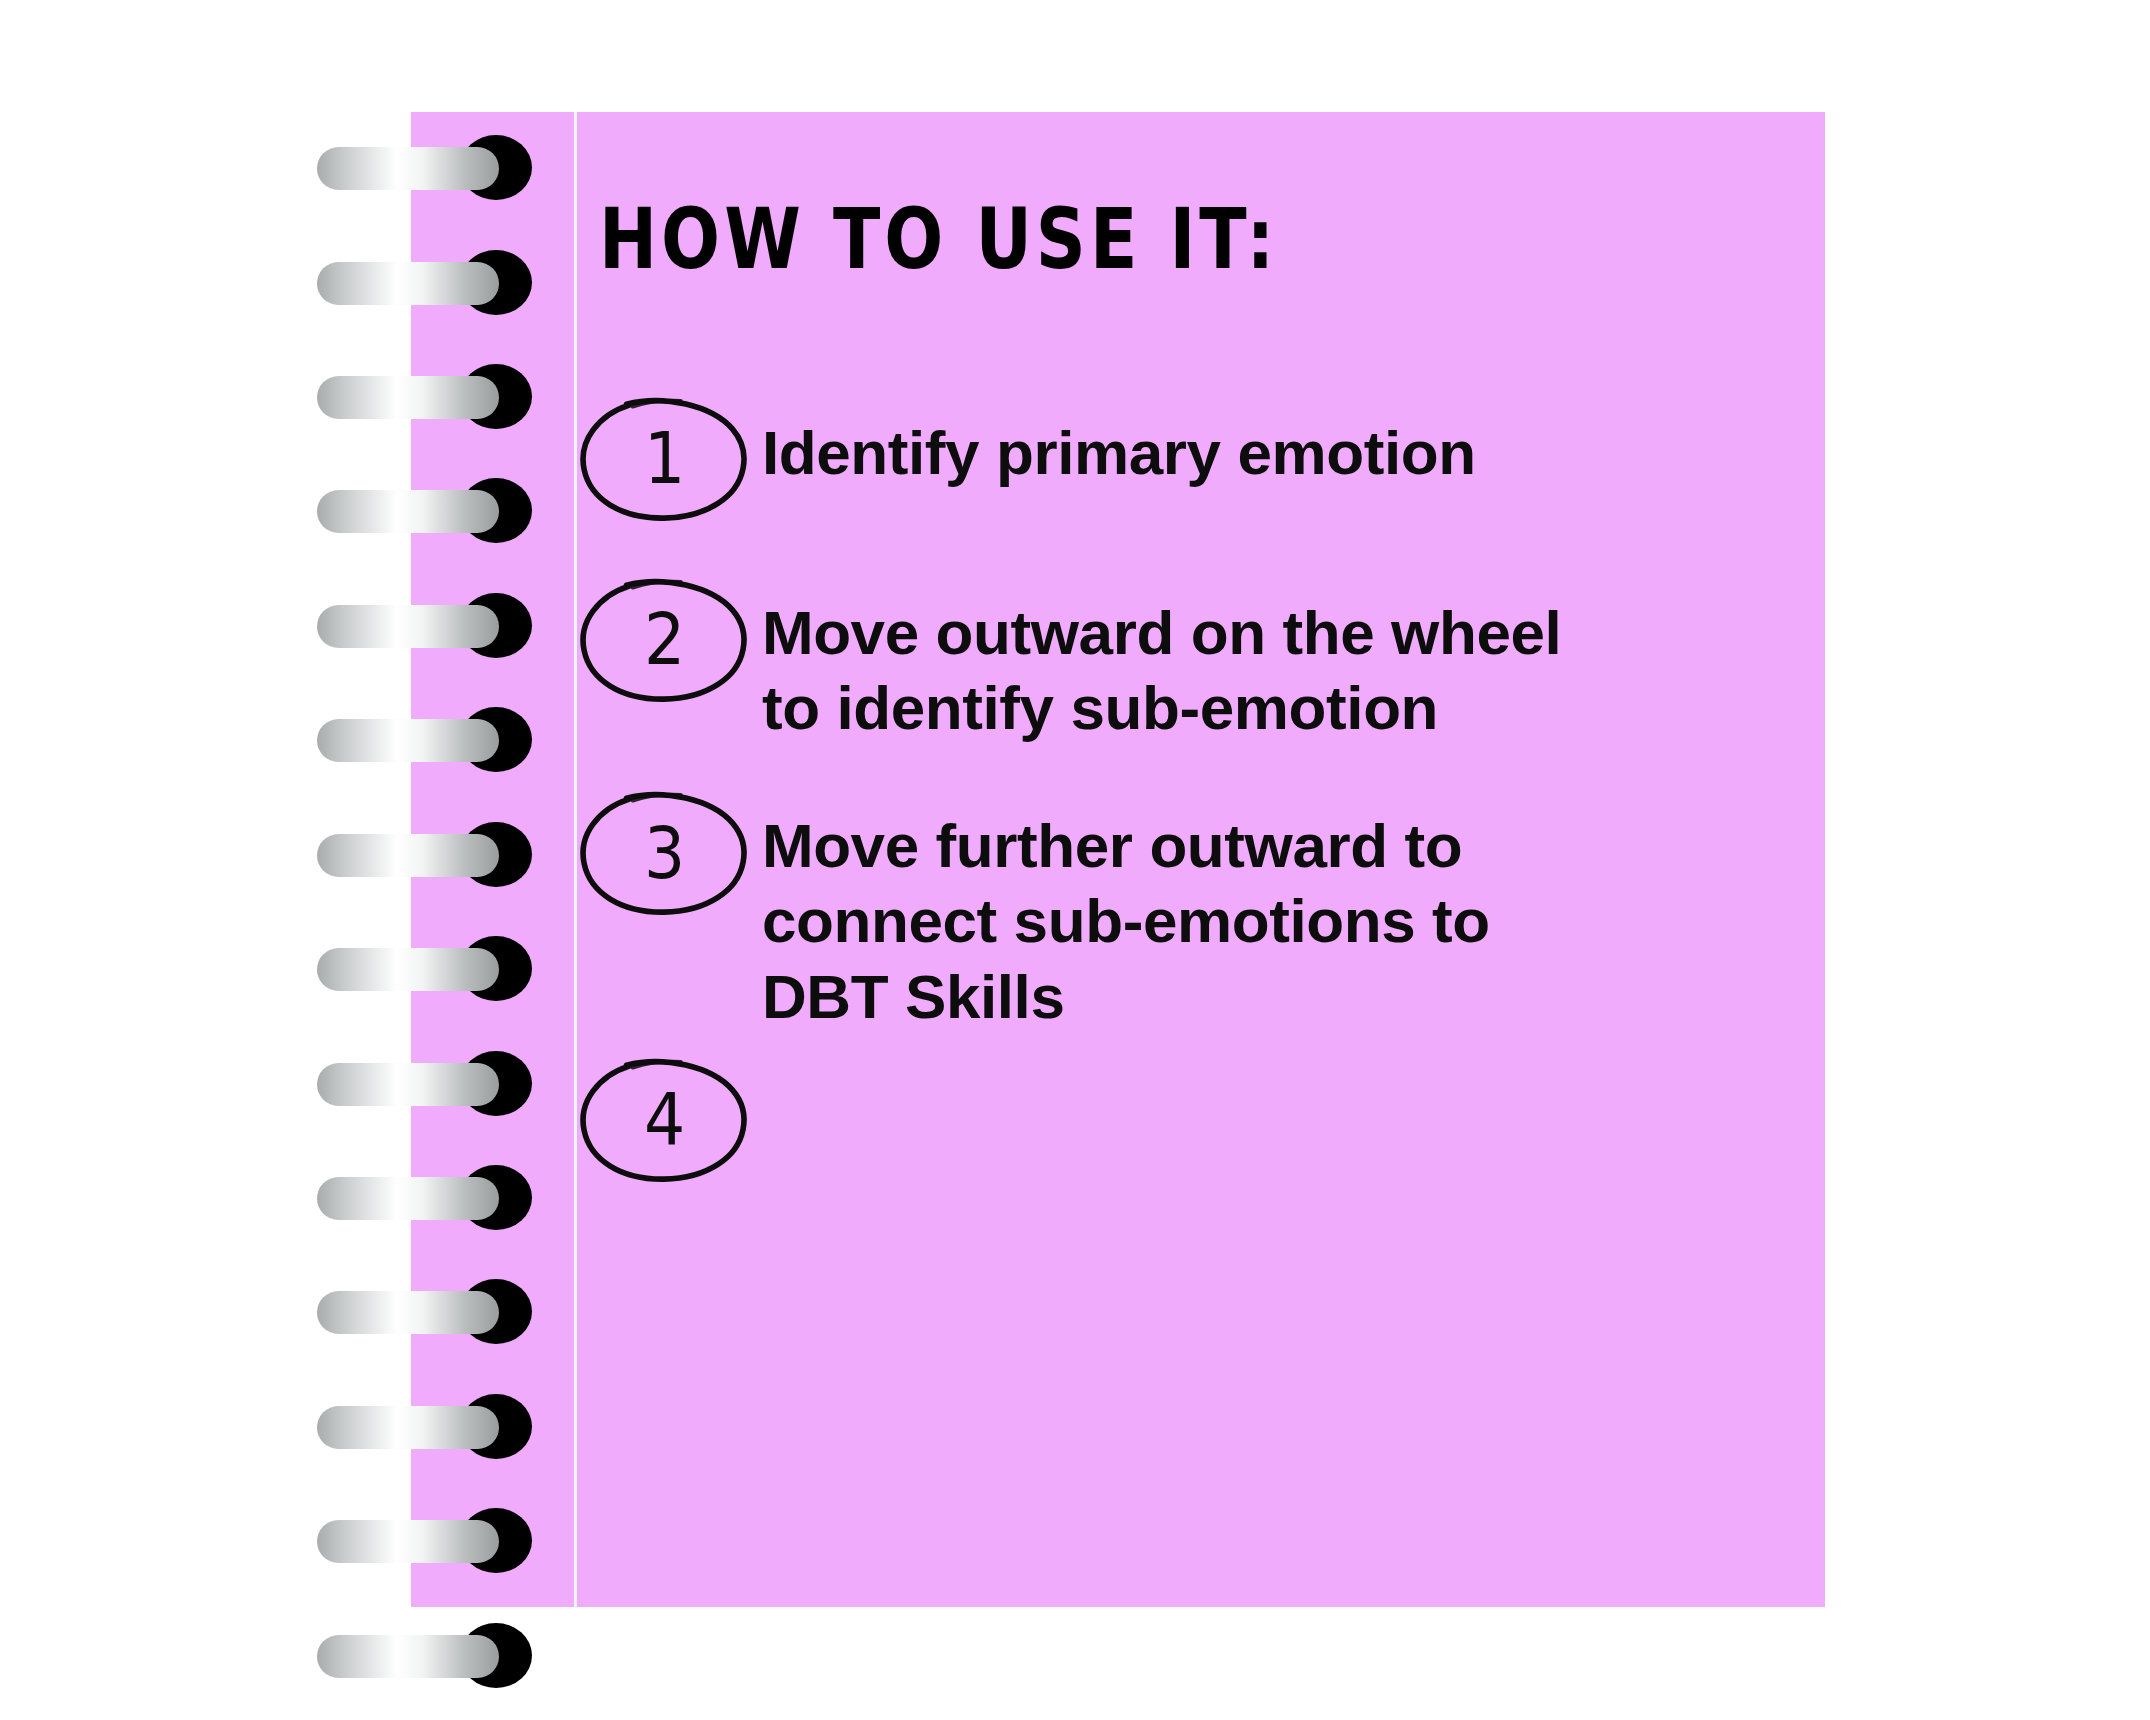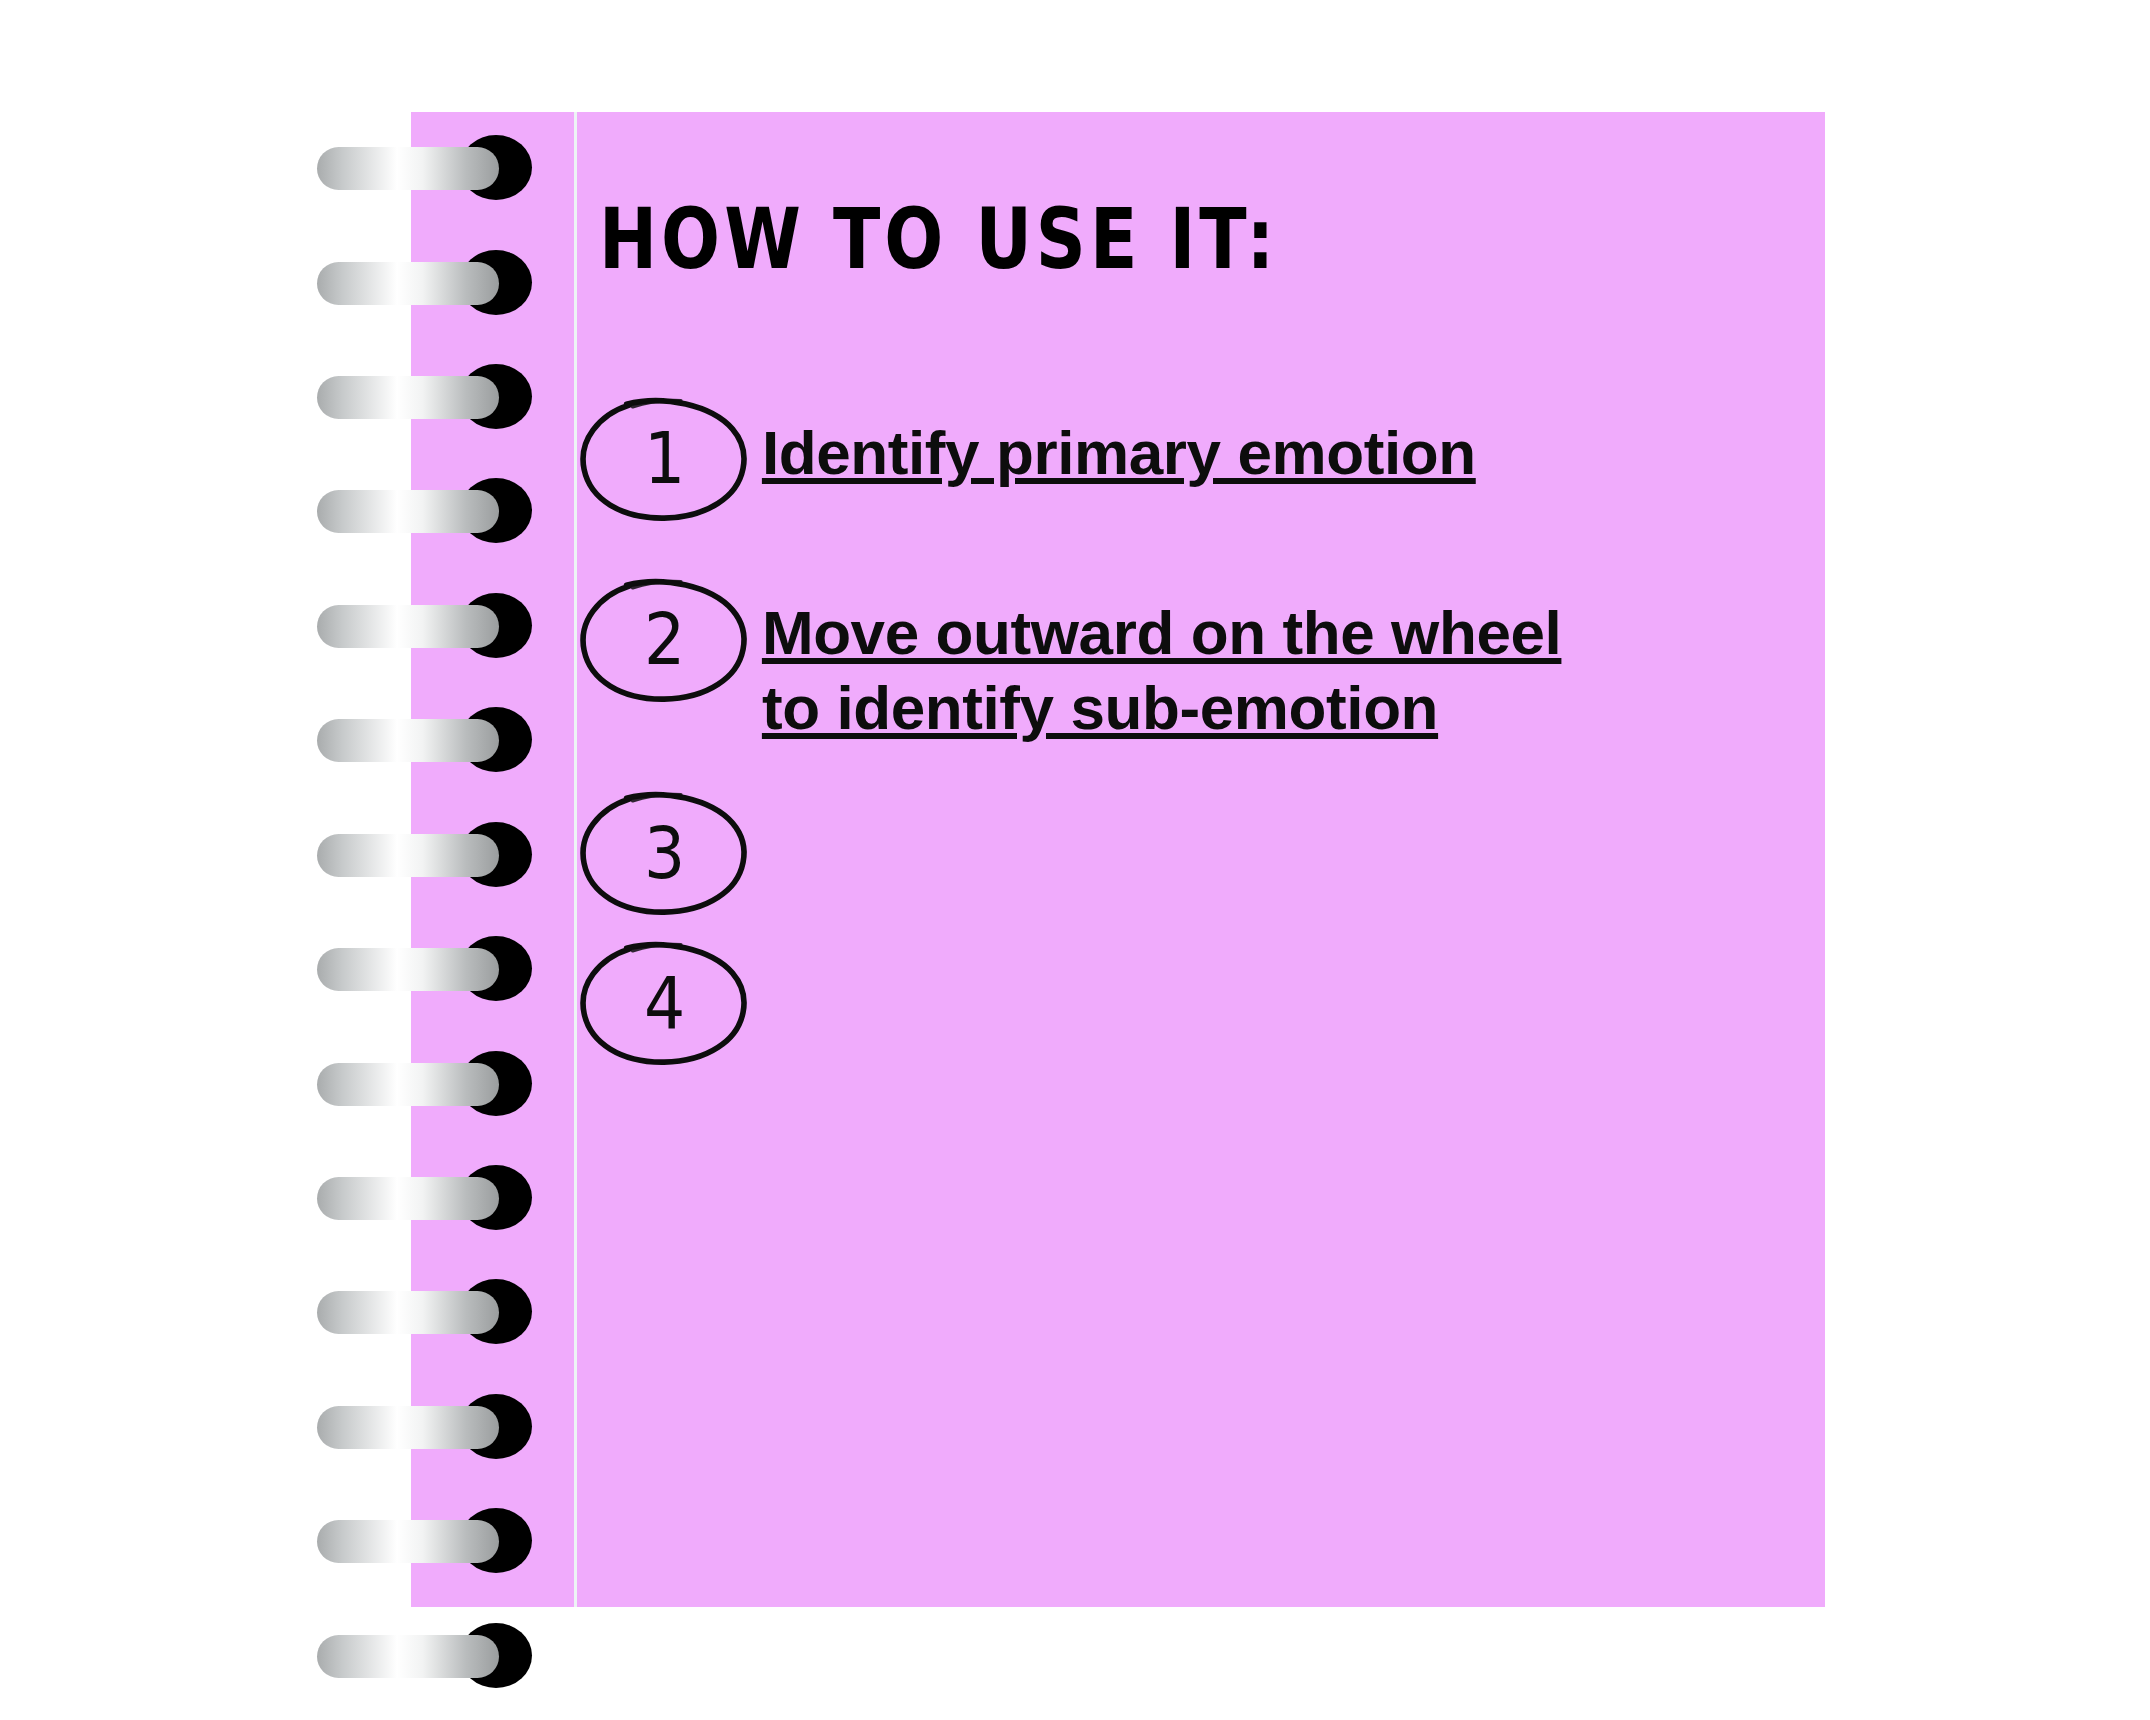--- a/index.html
+++ b/index.html
@@ -136,21 +136,20 @@
   .step-text {
     flex: 1 1 auto;
     font-family: "Liberation Sans", sans-serif;
     font-weight: 600;
     font-size: 62px;
     line-height: 1.22;
     color: #0d0d0d;
     padding-top: 19px;
     white-space: pre-line;
     letter-spacing: -0.4px;
-    text-decoration: underline;
   }
   
   .step-row[data-step="1"] .step-badge { margin-top: -3.4px; }
   .step-row[data-step="2"] .step-badge { margin-top: -1.7px; }
   .step-row[data-step="3"] .step-badge { margin-top: -1.7px; }
   .step-row[data-step="4"] .step-badge { margin-top: -1.7px; }
 
   .step-row[data-step="1"] { margin-bottom: 52px; }
   .step-row[data-step="2"] { margin-bottom: 43px; }
   .step-row[data-step="3"] { margin-bottom: 20.6px; }
@@ -190,20 +189,23 @@
     </div>
 
     <div class="step-row" data-step="3">
       <div class="step-badge">
         <svg viewBox="0 0 210 152">
           <path d="M61 13 C 104 2, 160 14, 184 42 C 207 69, 199 108, 167 128 C 133 150, 76 151, 42 130 C 8 109, 2 70, 22 43 C 33 28, 48 19, 64 14" fill="none" stroke="#0d0d0d" stroke-width="6.5" stroke-linecap="round"></path>
           <path d="M68 16 C 86 10, 106 8, 124 9" fill="none" stroke="#0d0d0d" stroke-width="4" stroke-linecap="round" opacity="0.85"></path>
         </svg>
         <div class="step-number">3</div>
       </div>
+      <div class="step-text">Move further outward to
+connect sub-emotions to
+DBT Skills</div>
     </div>
 
     <div class="step-row" data-step="4">
       <div class="step-badge">
         <svg viewBox="0 0 210 152">
           <path d="M61 13 C 104 2, 160 14, 184 42 C 207 69, 199 108, 167 128 C 133 150, 76 151, 42 130 C 8 109, 2 70, 22 43 C 33 28, 48 19, 64 14" fill="none" stroke="#0d0d0d" stroke-width="6.5" stroke-linecap="round"></path>
           <path d="M68 16 C 86 10, 106 8, 124 9" fill="none" stroke="#0d0d0d" stroke-width="4" stroke-linecap="round" opacity="0.85"></path>
         </svg>
         <div class="step-number">4</div>
       </div>

